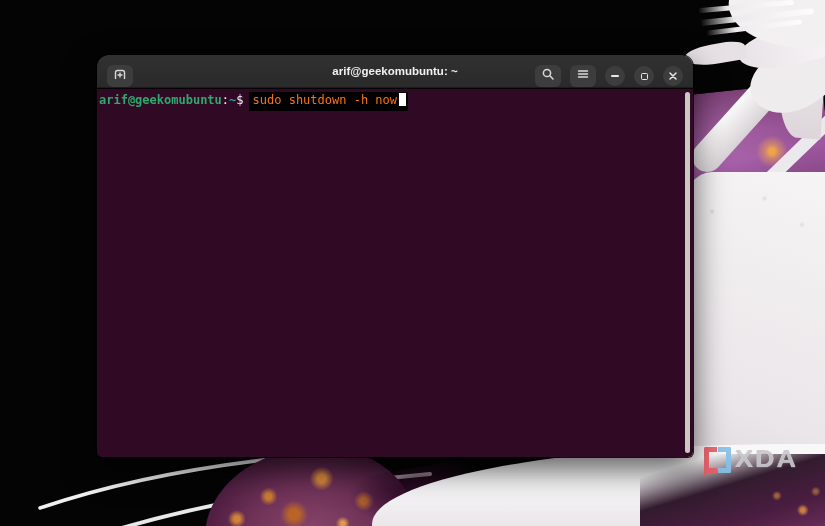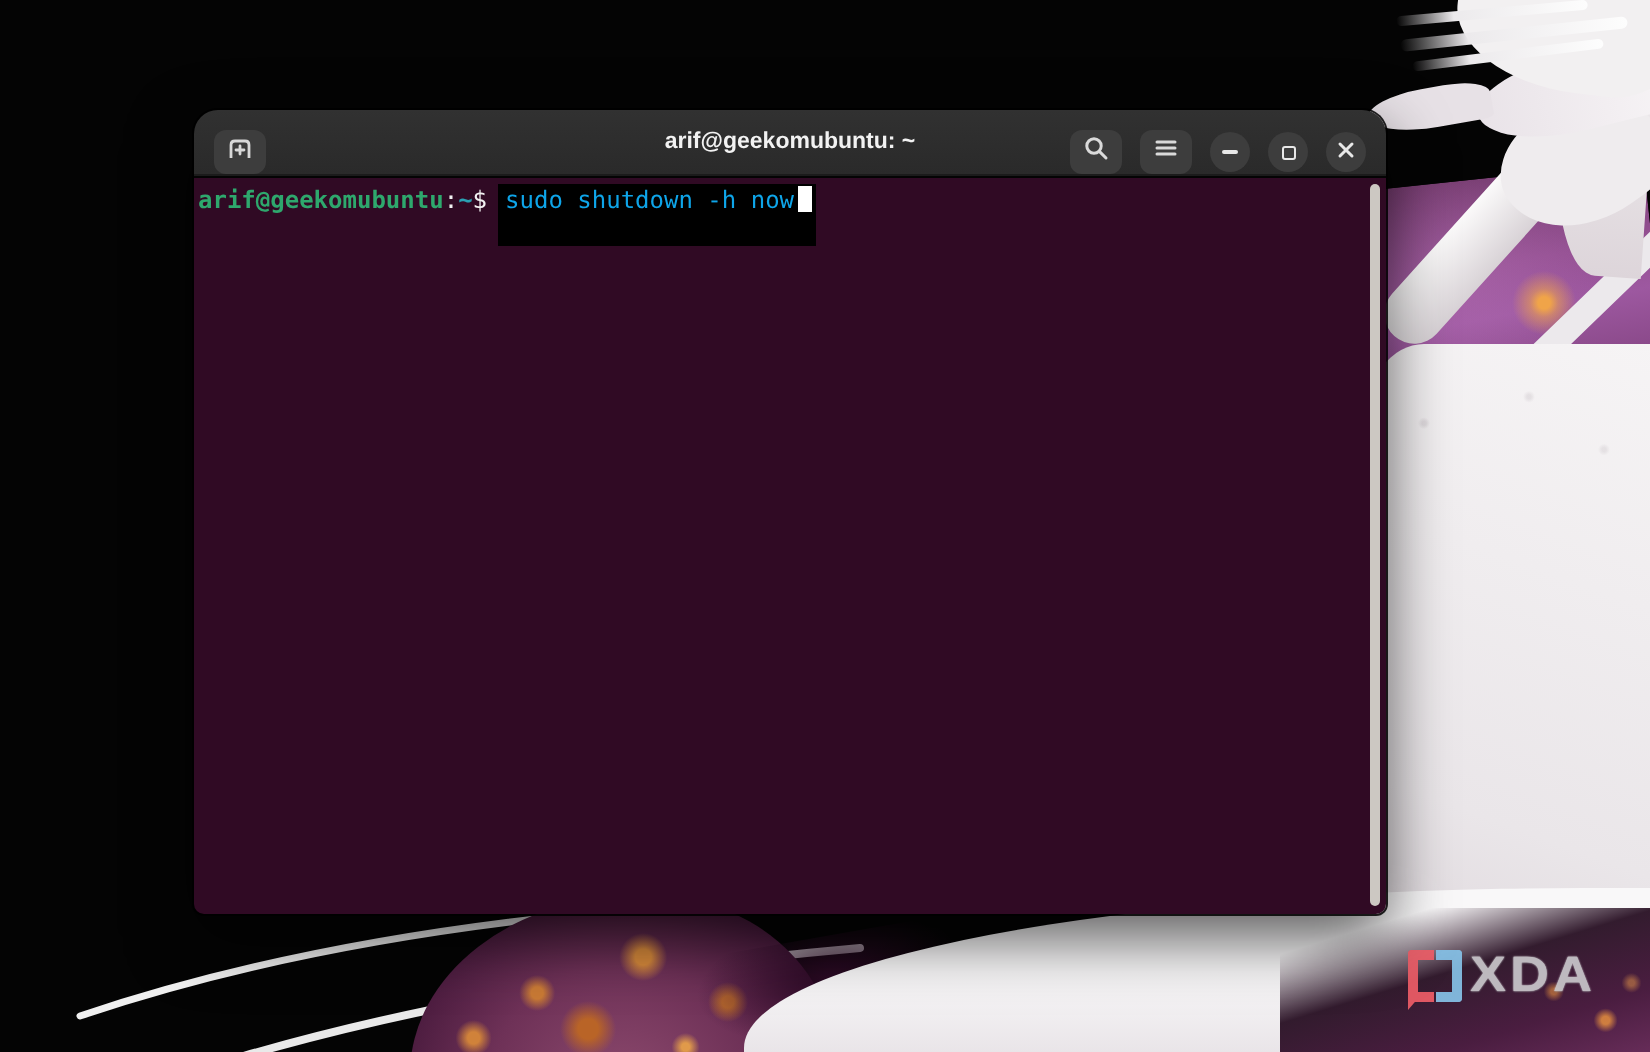--- a/index.html
+++ b/index.html
@@ -70,21 +70,21 @@
 
   
   .wp-corner-br{right:0;bottom:0;width:185px;height:72px;
     background:
       radial-gradient(circle at 88% 78%,rgba(228,142,62,.85) 0 2px,transparent 6px),
       radial-gradient(circle at 74% 58%,rgba(228,142,62,.6) 0 1.5px,transparent 5px),
       radial-gradient(circle at 95% 52%,rgba(232,152,72,.5) 0 1.5px,transparent 5px),
       linear-gradient(163deg,rgba(20,4,16,0) 18%,rgba(34,9,29,.92) 45%,#4a1d40 75%,#662c58 100%);}
 
   
-  .xda{left:704px;top:472px;display:flex;align-items:center;opacity:.92;z-index:5;}
+  .xda{left:704px;top:444px;display:flex;align-items:center;opacity:.92;z-index:5;}
   .xb{display:inline-block;box-sizing:border-box;}
   .xb-l{width:13px;height:26px;border:5px solid #ef5e68;border-right:none;border-radius:2px 0 0 2px;position:relative;}
   .xb-l::after{content:"";position:absolute;left:-5px;bottom:-9px;width:0;height:0;
                border-left:6px solid #ef5e68;border-bottom:7px solid transparent;}
   .xb-r{width:13px;height:26px;border:5px solid #86c2e8;border-left:none;border-radius:0 2px 2px 0;margin-left:1px;}
   .xda-text{margin-left:4px;font-weight:700;font-size:27px;letter-spacing:2px;color:#c9c7cb;
             transform:scaleY(.92);text-shadow:0 0 1px #ffffff,0 1px 1px rgba(80,80,90,.5);}
 
   
   .terminal-window{position:absolute;left:97px;top:55px;width:596px;height:402px;z-index:10;
@@ -103,21 +103,21 @@
   .glyph-max{width:7px;height:7px;border:1.5px solid #e8e8e8;border-radius:1.5px;box-sizing:border-box;}
 
   
   .term-body{position:absolute;top:34px;left:0;right:0;bottom:0;background:#300a24;
     padding:3px 14px 0 2px;box-sizing:border-box;
     font-family:"DejaVu Sans Mono",monospace;font-size:12px;line-height:16px;color:#f2f2f2;}
   .p-user{color:#2ea86d;font-weight:bold;text-align:center;}
   .p-sep{color:#f2f2f2;}
   .p-path{color:#2aa1b3;font-weight:bold;}
   .p-dollar{color:#f2f2f2;}
-  .cmd-box{background:#000;color:#0ea5e9;padding:1px 2px 16px 4px;margin-left:5px;white-space:pre;}
+  .cmd-box{background:#000;color:#f97316;padding:1px 2px 4px 4px;margin-left:5px;white-space:pre;}
   .cursor{display:inline-block;width:7px;height:13px;background:#fff;vertical-align:-2px;margin-left:2px;}
   .scrollbar{position:absolute;right:3px;top:3px;bottom:4px;width:5px;border-radius:3px;background:#ccc8c2;}
 </style>
 </head>
 <body>
 
 <div class="screen">
 
   <div class="wp wp-purple"></div>
   <div class="wp wp-diag1"></div>

